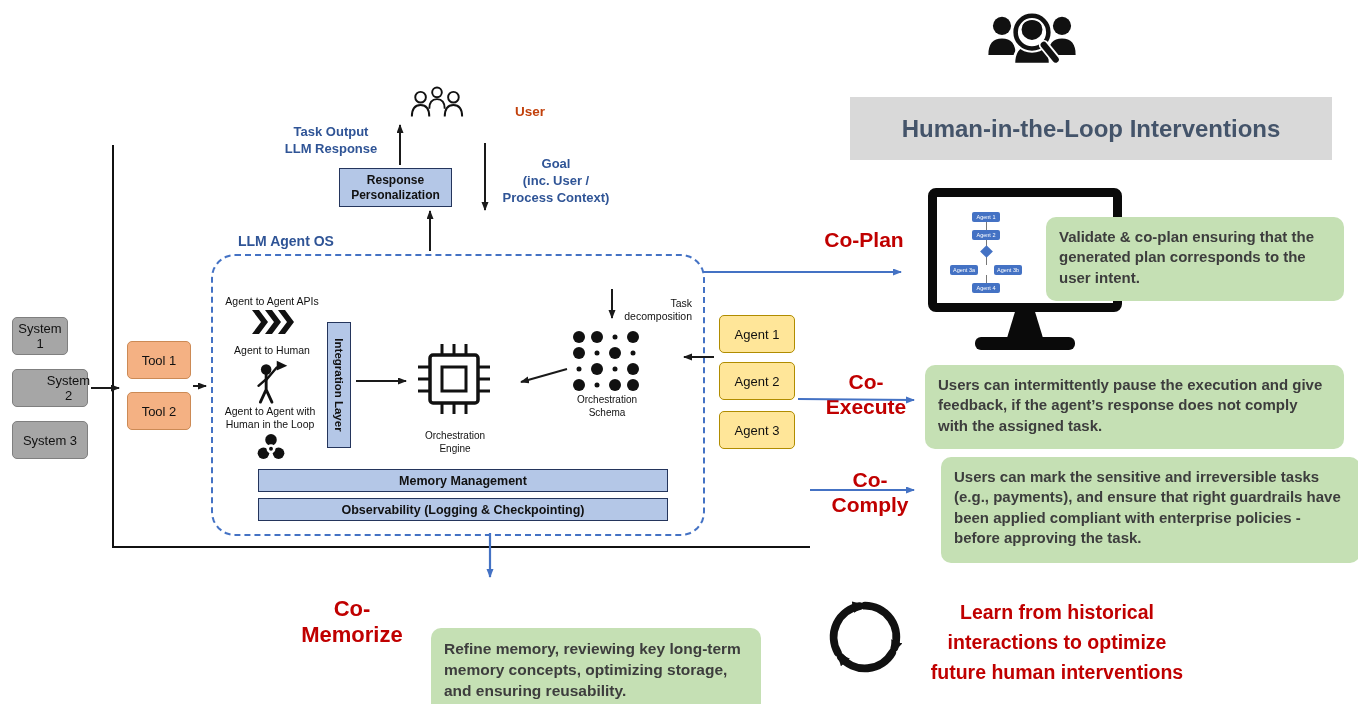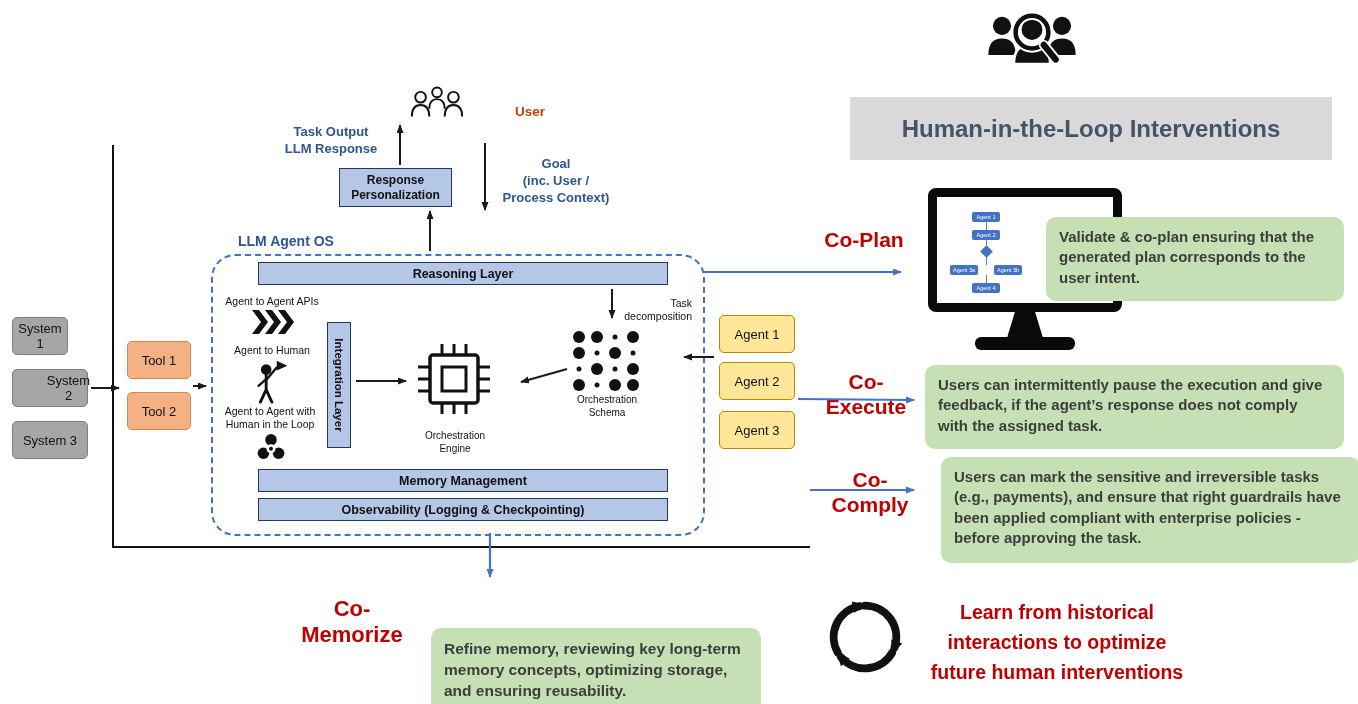--- a/index.html
+++ b/index.html
@@ -47,23 +47,20 @@
   <div class="abs box tool" style="left:127px;top:341px;width:64px;height:38px;">
       <span>Tool 1</span>
     </div>
   <div class="abs box tool" style="left:127px;top:392px;width:64px;height:38px;">
       <span>Tool 2</span>
     </div>
 
   <div class="abs dashedos" style="left:211px;top:254px;width:490px;height:278px;"></div>
   <div class="abs" style="left:238px;top:233px;color:#2f5496;font-weight:bold;font-size:14px;">LLM Agent OS</div>
 
-  <div class="abs box layer" style="left:258px;top:262px;width:410px;height:23px;">
-      <span>Reasoning Layer</span>
-    </div>
   <div class="abs box layer" style="left:258px;top:469px;width:410px;height:23px;">
       <span>Memory Management</span>
     </div>
   <div class="abs box layer" style="left:258px;top:498px;width:410px;height:23px;">
       <span>Observability (Logging &amp; Checkpointing)</span>
     </div>
 
   <div class="abs layer" style="left:327px;top:322px;width:22px;height:124px;">
     <span style="position:absolute;left:50%;top:50%;width:120px;text-align:center;font-size:11.5px;
                  transform:translate(-50%,-50%) rotate(90deg);white-space:nowrap;">Integration Layer</span>

